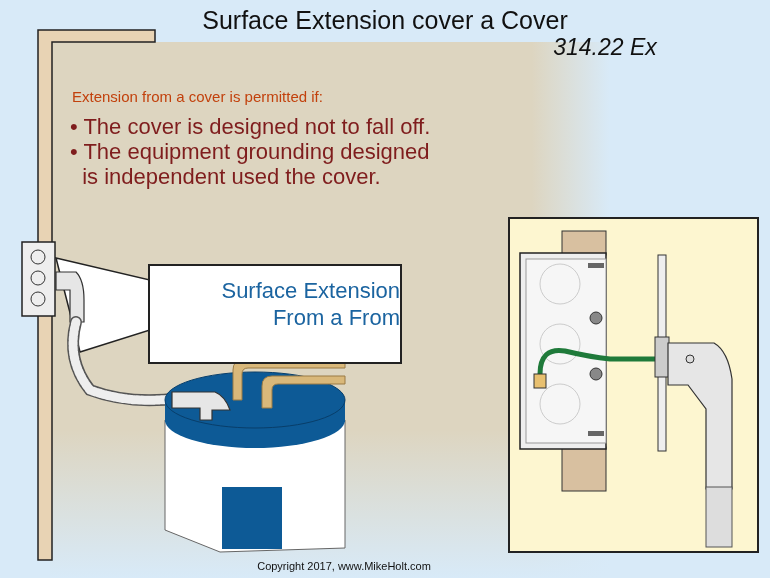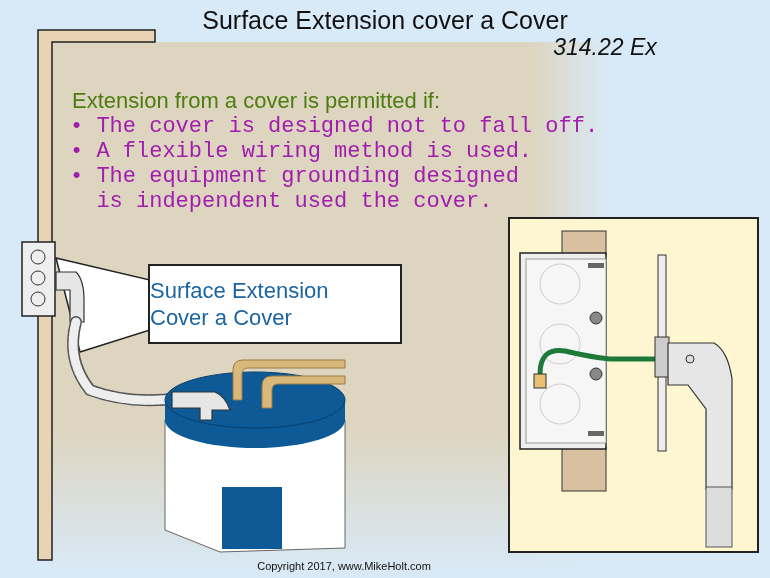--- a/index.html
+++ b/index.html
@@ -4,25 +4,25 @@
 <style>
   html,body{margin:0;padding:0;}
   body{width:770px;height:578px;overflow:hidden;background:#d8eaf8;position:relative;font-family:"Liberation Sans",sans-serif;}
   .bg-wall{position:absolute;left:50px;top:42px;width:560px;height:536px;
     background:linear-gradient(to right,#ddd5c0 0%,#ddd5c0 86%,#d8eaf8 100%);}
   .bg-wall-fade{position:absolute;left:50px;top:430px;width:560px;height:148px;
     background:linear-gradient(to bottom,rgba(216,234,248,0) 0%,rgba(216,234,248,1) 100%);}
   .title{position:absolute;left:0;width:770px;text-align:center;color:#111;}
   .t1{top:6px;font-size:25px;}
   .t2{top:34px;font-size:23px;font-style:italic;left:220px;}
-  .intro{position:absolute;left:72px;top:88px;font-size:22px;color:#4d7c0f;}
-  .bullets{position:absolute;left:70px;top:114px;font-size:22px;color:#a21caf;line-height:25px;font-family:Liberation Mono, monospace;}
+  .intro{position:absolute;left:72px;top:88px;font-size:15px;color:#c2410c;}
+  .bullets{position:absolute;left:70px;top:114px;font-size:22px;color:#7f1d1d;line-height:25px;}
   .bullets div{white-space:nowrap;}
-  .callout{position:absolute;left:148px;top:264px;width:254px;height:80px;background:#fff;border:2px solid #222;
-    color:#1b64a0;font-size:22px;text-align:left;line-height:27px;padding-top:11px;box-sizing:border-box;}
+  .callout{position:absolute;left:148px;top:264px;width:254px;height:100px;background:#fff;border:2px solid #222;
+    color:#1b64a0;font-size:22px;text-align:right;line-height:27px;padding-top:11px;box-sizing:border-box;}
   .detail{position:absolute;left:508px;top:217px;width:251px;height:336px;background:#fdf6d0;border:2px solid #222;box-sizing:border-box;}
   .copyright{position:absolute;left:0;width:688px;top:560px;text-align:center;font-size:11px;color:#111;}
   svg{position:absolute;left:0;top:0;}
 </style>
 </head>
 <body>
 
 <div class="bg-wall"></div>
 <div class="bg-wall-fade"></div>
 
@@ -54,28 +54,27 @@
   <path d="M233 400 V370 Q233 360 243 360 H345 V368 H248 Q242 368 242 374 V400 Z" fill="#d9b87a" stroke="#9a7b45" stroke-width="1"></path>
   <path d="M262 408 V386 Q262 376 272 376 H345 V384 H278 Q272 384 272 390 V408 Z" fill="#d9b87a" stroke="#9a7b45" stroke-width="1"></path>
 </svg>
 
 <div class="title t1">Surface Extension cover a Cover</div>
 <div class="title t2">314.22 Ex</div>
 
 <div class="intro">Extension from a cover is permitted if:</div>
 <div class="bullets">
   <div>• The cover is designed not to fall off.</div>
-  <div>• A flexible wiring method is used.</div>
   <div>• The equipment grounding designed</div>
   <div style="white-space:pre;">  is independent used the cover.</div>
 </div>
 
 <div class="callout">
   <div>Surface Extension</div>
-  <div>Cover a Cover</div>
+  <div>From a From</div>
 </div>
 
 <div class="detail">
   <svg width="251" height="336">
     <rect x="52" y="12" width="44" height="24" fill="#d8c0a0" stroke="#333"></rect>
     <rect x="52" y="228" width="44" height="44" fill="#d8c0a0" stroke="#333"></rect>
     <rect x="10" y="34" width="86" height="196" fill="#eee" stroke="#222" stroke-width="1.5"></rect>
     <rect x="16" y="40" width="80" height="184" fill="#f6f6f6" stroke="#999"></rect>
     <circle cx="50" cy="65" r="20" fill="none" stroke="#ccc"></circle>
     <circle cx="50" cy="125" r="20" fill="none" stroke="#ccc"></circle>

